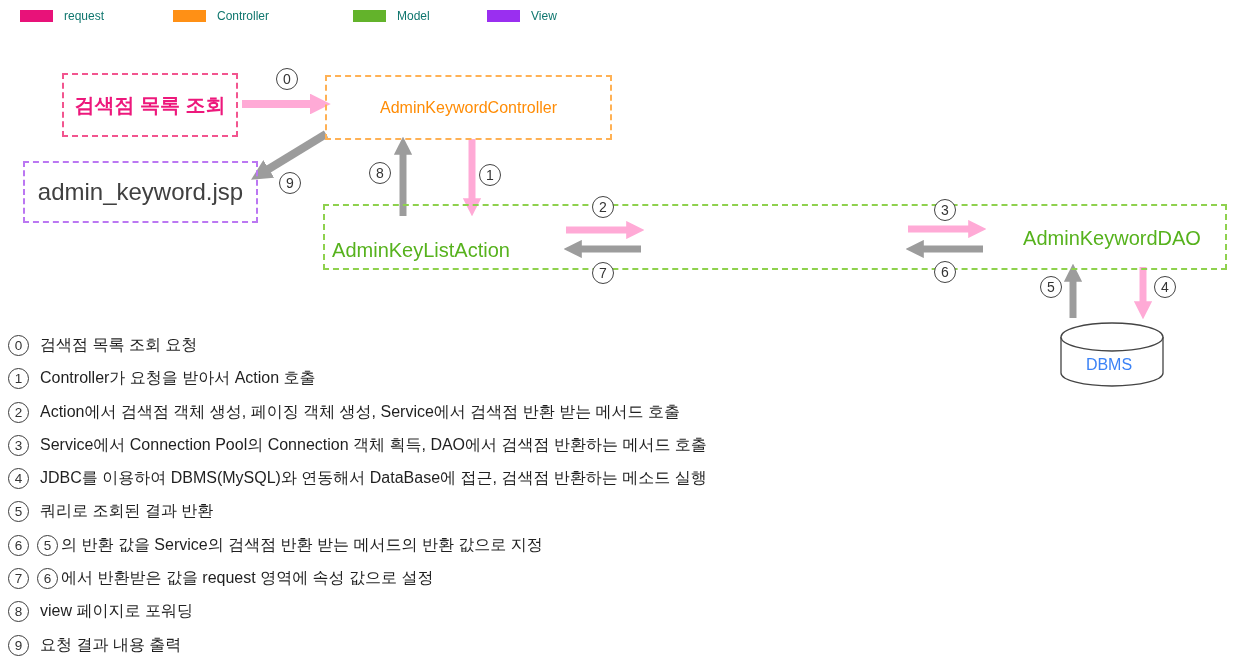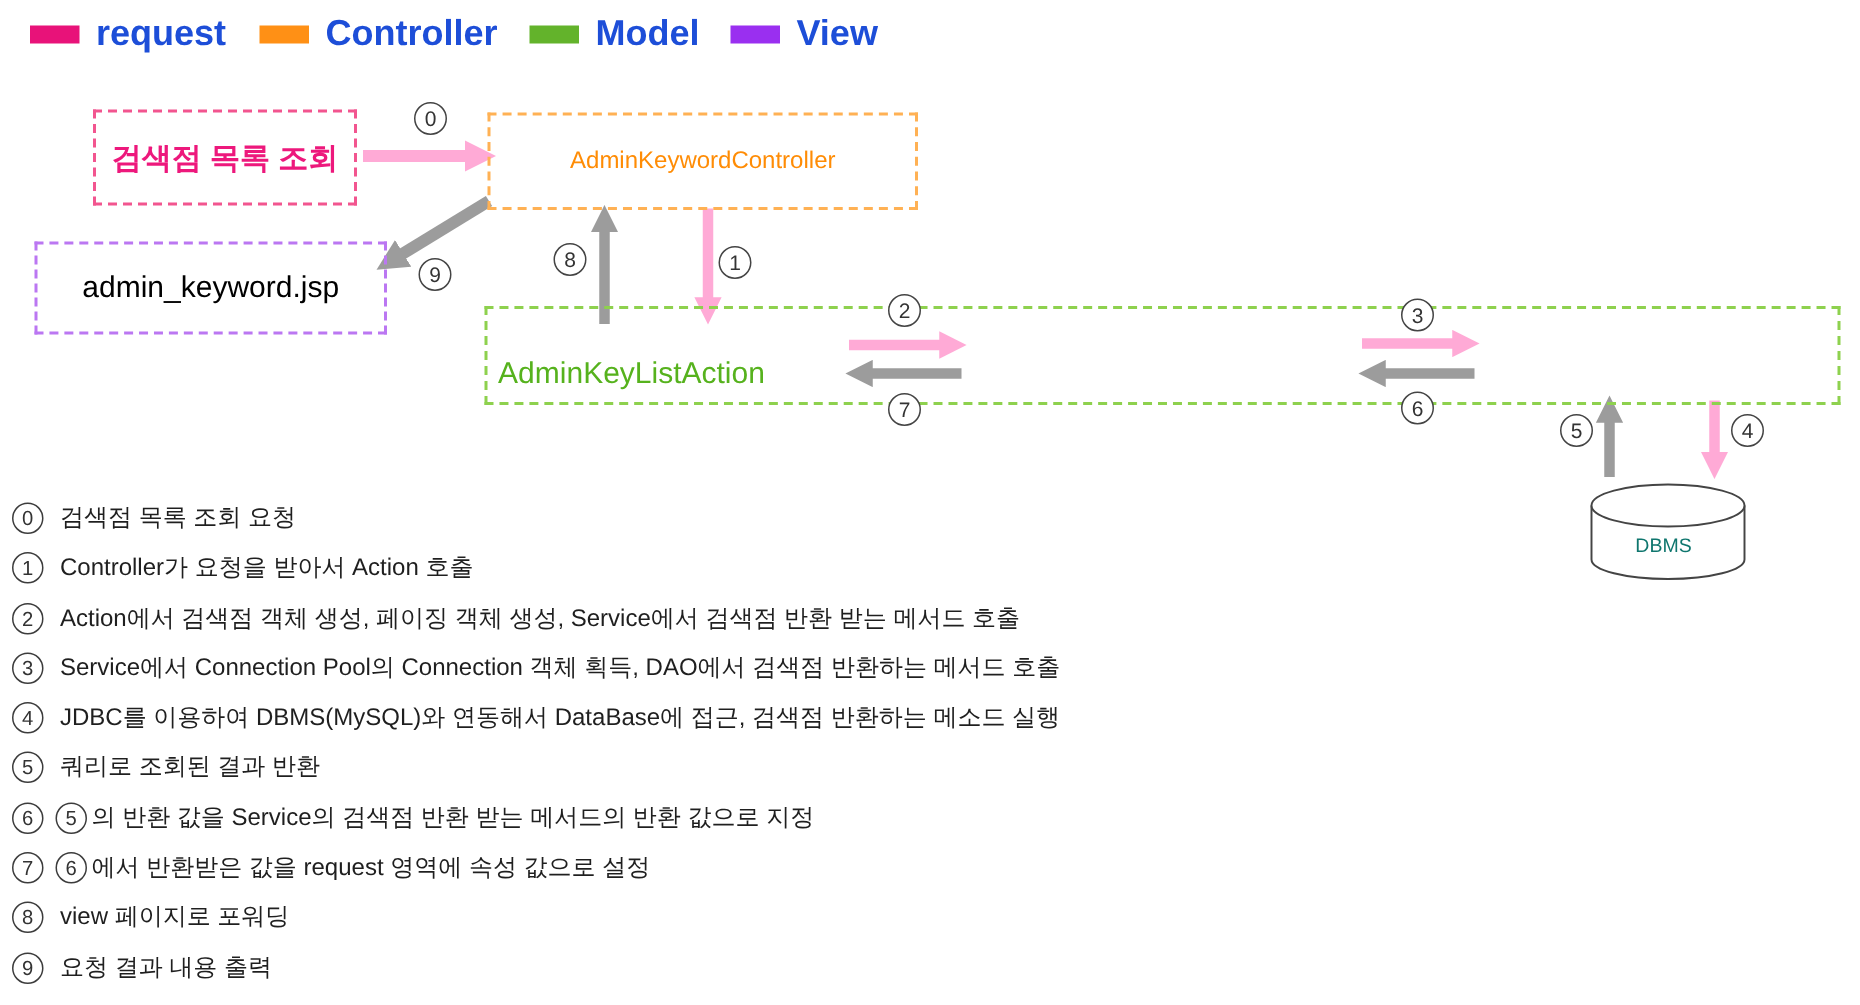--- a/index.html
+++ b/index.html
@@ -2,46 +2,46 @@
 <html><head>
 <meta charset="utf-8">
 <style>
   html,body { margin:0; padding:0; background:#ffffff; }
   body { font-family:"Liberation Sans", sans-serif; }
   .canvas { position:relative; width:1240px; height:670px; background:#ffffff; overflow:hidden; }
 
   
   .legend-item { position:absolute; top:9px; display:flex; align-items:center; }
   .swatch { width:33px; height:12px; margin-right:11px; display:inline-block; }
-  .legend-label { font-size:24px; color:#1d4ed8;font-weight:bold; }
+  .legend-label { font-size:12px; color:#0f766e; }
   .sw-request { background:#e81279; }
   .sw-controller { background:#ff9015; }
   .sw-model { background:#63b32b; }
   .sw-view { background:#9a2ff0; }
 
   
   .node { position:absolute; display:flex; align-items:center; justify-content:center; box-sizing:border-box; }
   .node-request { left:62px; top:73px; width:176px; height:64px; border:2px dashed #f2558f; color:#ed187c; font-size:20px; font-weight:bold;text-align:right; }
   .node-controller { left:325px; top:75px; width:287px; height:65px; border:2px dashed #ffb154; color:#ff8c05; font-size:16px; }
-  .node-view { left:23px; top:161px; width:235px; height:62px; border:2px dashed #bb77f2; color:#000000; font-size:20px; }
+  .node-view { left:23px; top:161px; width:235px; height:62px; border:2px dashed #bb77f2; color:#404040; font-size:24px; }
   .model-box { position:absolute; left:323px; top:204px; width:904px; height:66px; border:2px dashed #8ed14e; box-sizing:border-box; }
   .model-label { position:absolute; top:238px; transform:translate(-50%,-50%); color:#56b21d; font-size:20px; white-space:nowrap; }
   .lbl-action { left:421px;margin-top:12px; }
   .lbl-service { left:768px; }
   .lbl-dao { left:1112px; }
 
   
   .overlay { position:absolute; left:0; top:0; width:1240px; height:670px; pointer-events:none; }
 
   
   .badge { position:absolute; width:22px; height:22px; border:1.5px solid #444; border-radius:50%; background:#fff; color:#333;
            font-size:14px; display:flex; align-items:center; justify-content:center; box-sizing:border-box; }
 
   
-  .dbms-label { position:absolute; left:1061px; top:356px; width:96px; text-align:center; font-size:13px; color:#0f766e; }
+  .dbms-label { position:absolute; left:1061px; top:356px; width:96px; text-align:center; font-size:16px; color:#3b82f6; }
 
   
   .step { position:absolute; left:8px; display:flex; align-items:center; height:22px; }
   .step-num, .step-ref { width:21px; height:21px; min-width:21px; border:1.4px solid #3c3c3c; border-radius:50%;
            background:#fff; color:#333; font-size:13.5px; display:flex; align-items:center; justify-content:center; box-sizing:border-box; }
   .step-num { margin-right:11px; }
   .step-ref { margin-right:3px; margin-left:-3px; }
   .step-text { font-size:16px; color:#1f1f1f; white-space:nowrap; }
 </style>
 </head>
@@ -90,20 +90,21 @@
     <path d="M1061,337 L1061,373 A51,13 0 0 0 1163,373 L1163,337" fill="#ffffff" stroke="#444" stroke-width="1.3"></path>
     <ellipse cx="1112" cy="337" rx="51" ry="14" fill="#ffffff" stroke="#444" stroke-width="1.3"></ellipse>
   </svg>
 
   <div class="node node-request">검색점 목록 조회</div>
   <div class="node node-controller">AdminKeywordController</div>
   <div class="node node-view">admin_keyword.jsp</div>
 
   <div class="model-box"></div>
   <div class="model-label lbl-action">AdminKeyListAction</div>
+  <div class="model-label lbl-dao">AdminKeywordDAO</div>
 
   <div class="dbms-label">DBMS</div>
 
   <div class="badge" style="left:276px; top:68px">0</div>
   <div class="badge" style="left:479px; top:164px">1</div>
   <div class="badge" style="left:592px; top:196px">2</div>
   <div class="badge" style="left:934px; top:199px">3</div>
   <div class="badge" style="left:1154px; top:276px">4</div>
   <div class="badge" style="left:1040px; top:276px">5</div>
   <div class="badge" style="left:934px; top:261px">6</div>

